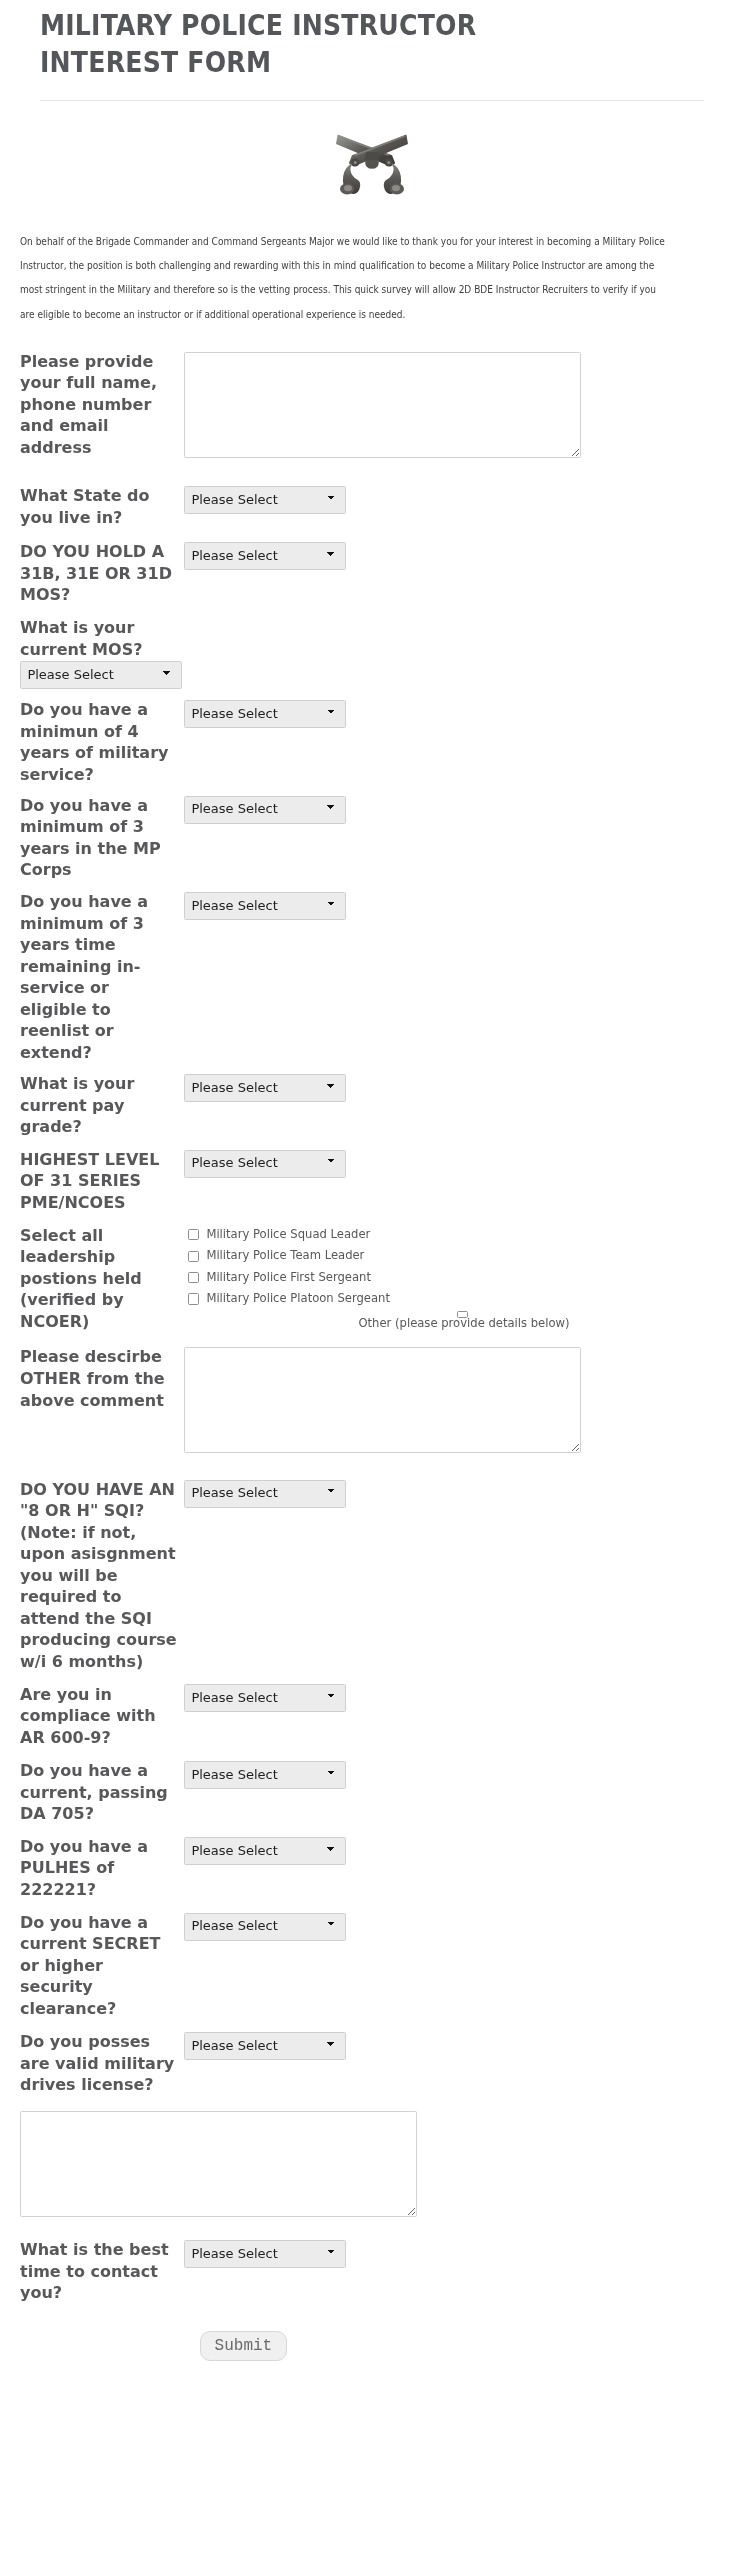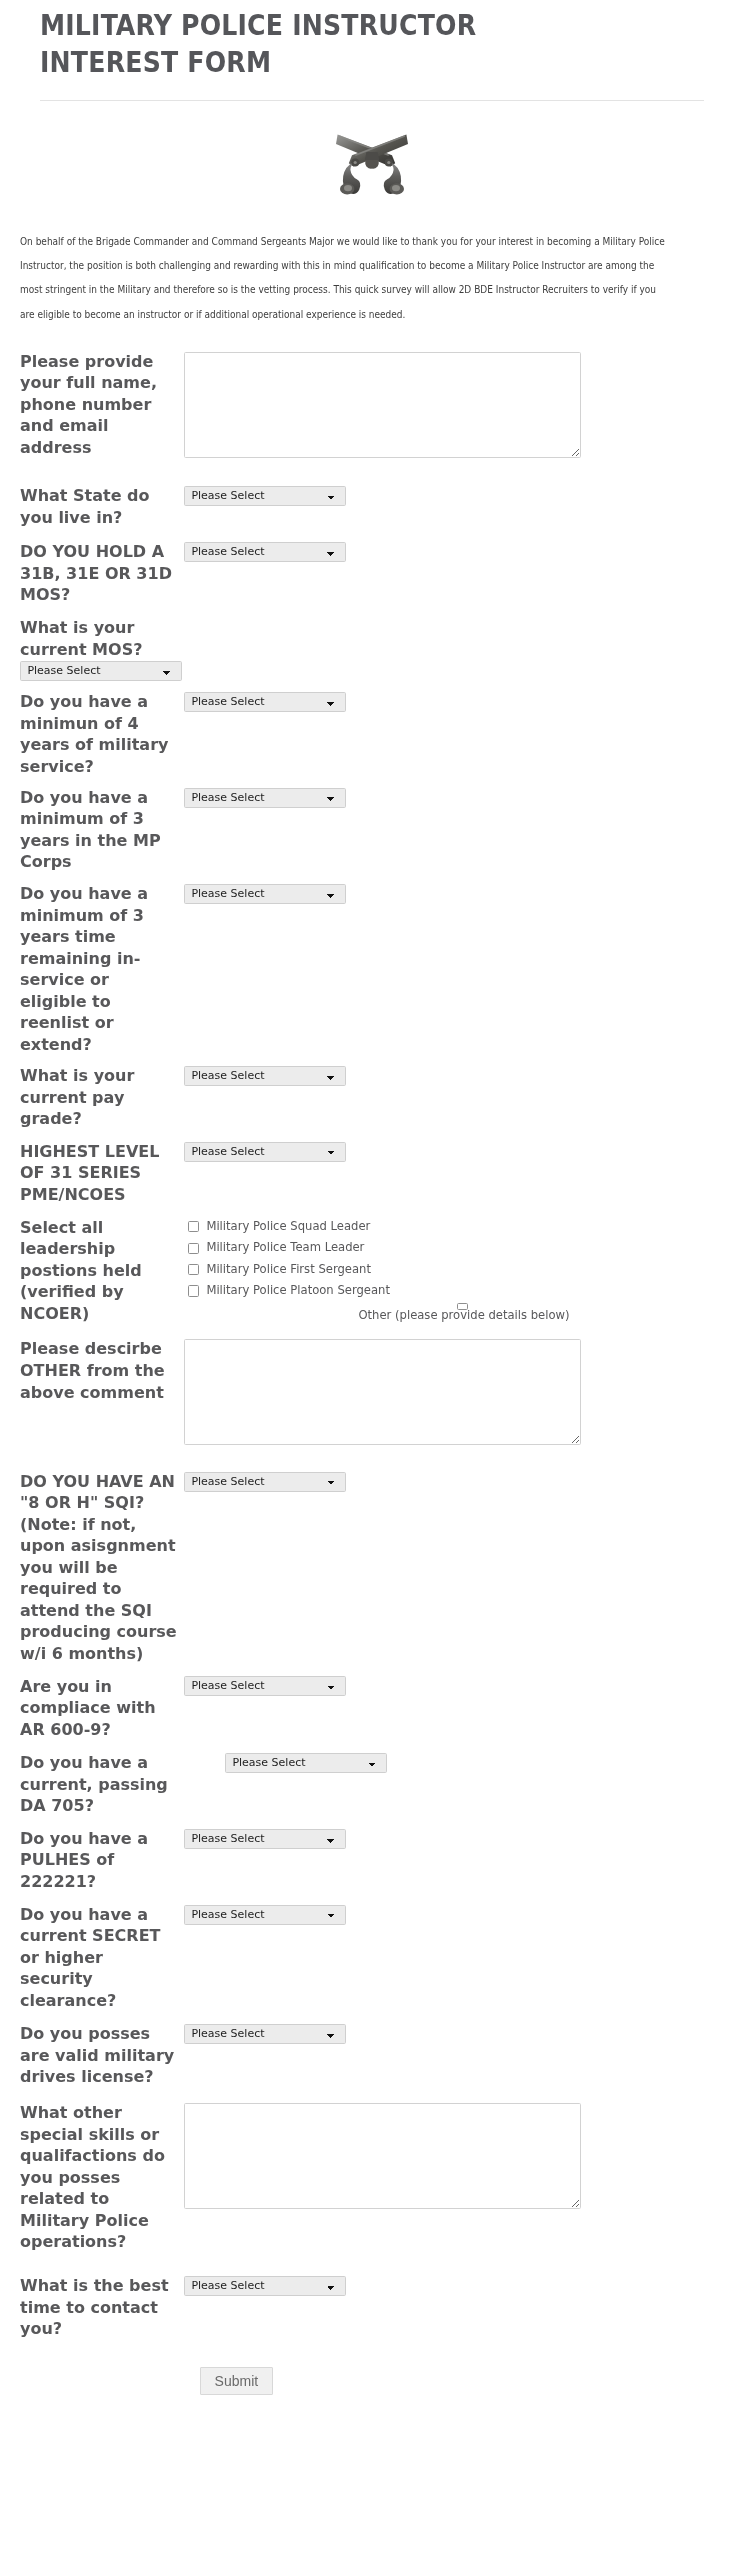--- a/index.html
+++ b/index.html
@@ -96,35 +96,35 @@
     flex: 1;
     padding-top: 0.8px;
   }
 
   
   select.sel {
     -webkit-appearance: none;
     -moz-appearance: none;
     appearance: none;
     width: 162px;
-    height: 20px;
+    height: 28px;
     box-sizing: border-box;
     border: 0.8px solid #cfcfcf;
     border-radius: 1.6px;
     background-color: #ececec;
     background-image:
       linear-gradient(45deg, transparent 50%, #111 50%),
       linear-gradient(135deg, #111 50%, transparent 50%);
     background-position:
       calc(100% - 14.4px) 8.8px,
       calc(100% - 10.4px) 8.8px;
     background-size: 4px 4px, 4px 4px;
     background-repeat: no-repeat;
     font-family: "DejaVu Sans", "Liberation Sans", sans-serif;
-    font-size: 11px;
+    font-size: 13px;
     color: #1e1e1e;
     padding: 0 21px 0 6.4px;
     line-height: 18.4px;
   }
   textarea.ta {
     box-sizing: border-box;
     border: 0.8px solid #d2d2d2;
     border-radius: 1.6px;
     background: #ffffff;
     width: 397px;
@@ -164,26 +164,26 @@
     color: #58585a;
     line-height: 1;
     white-space: nowrap;
   }
   .submit-wrap {
     padding-left: 200px;
     margin-top: 27px;
     padding-bottom: 38px;
   }
   button.submit-btn {
-    font-family: Liberation Sans, sans-serif;
-    font-size: 14px;
+    font-family: Liberation Mono, monospace;
+    font-size: 16px;
     color: #6a6a6a;
     background: #f0f0f0;
     border: 0.8px solid #d8d8d8;
-    border-radius: 1px;
+    border-radius: 10px;
     padding: 4.8px 13.6px 5.6px 13.6px;
     cursor: pointer;
   }
 </style>
 </head>
 <body>
 
 <div class="page">
 
   <h1 class="form-title">MILITARY POLICE INSTRUCTOR INTEREST FORM</h1>
@@ -306,38 +306,37 @@
         </div>
       </div>
       <div class="row" style="margin-bottom: 11.2px;">
         <div class="row-label">DO YOU HAVE AN "8 OR H" SQI? (Note: if not, upon asisgnment you will be required to attend the SQI producing course w/i 6 months)</div>
         <div class="row-field"><select class="sel"><option>Please Select</option></select></div>
       </div>
       <div class="row" style="margin-bottom: 12px;">
         <div class="row-label">Are you in compliace with AR 600-9?</div>
         <div class="row-field"><select class="sel"><option>Please Select</option></select></div>
       </div>
-      <div class="row" style="margin-bottom: 11.2px; gap: 41px;">
+      <div class="row" style="margin-bottom: 11.2px;">
         <div class="row-label">Do you have a current, passing DA 705?</div>
         <div class="row-field"><select class="sel"><option>Please Select</option></select></div>
       </div>
       <div class="row" style="margin-bottom: 11.2px;">
         <div class="row-label">Do you have a PULHES of 222221?</div>
         <div class="row-field"><select class="sel"><option>Please Select</option></select></div>
       </div>
       <div class="row" style="margin-bottom: 12px;">
         <div class="row-label">Do you have a current SECRET or higher security clearance?</div>
         <div class="row-field"><select class="sel"><option>Please Select</option></select></div>
       </div>
       <div class="row" style="margin-bottom: 14.4px;">
         <div class="row-label">Do you posses are valid military drives license?</div>
         <div class="row-field"><select class="sel"><option>Please Select</option></select></div>
       </div>
       <div class="row" style="margin-bottom: 22.4px;">
-        <div class="row-label">What other special skills or qualifactions do you posses related to Military Police operations?</div>
         <div class="row-field">
           <textarea class="ta" style=""></textarea>
         </div>
       </div>
       <div class="row" style="margin-bottom: 0px;">
         <div class="row-label">What is the best time to contact you?</div>
         <div class="row-field"><select class="sel"><option>Please Select</option></select></div>
       </div>
     </div>
 

